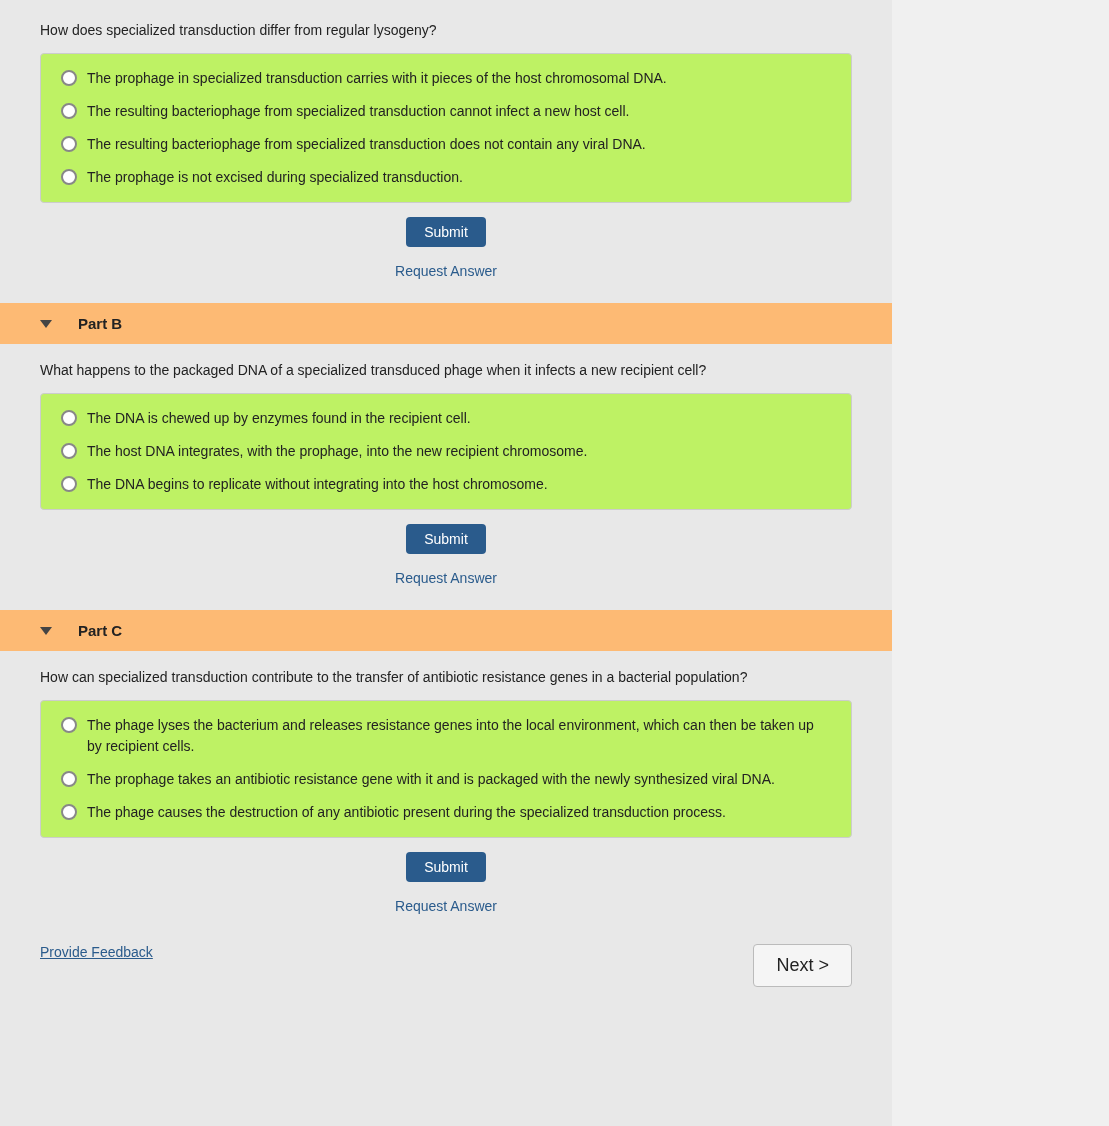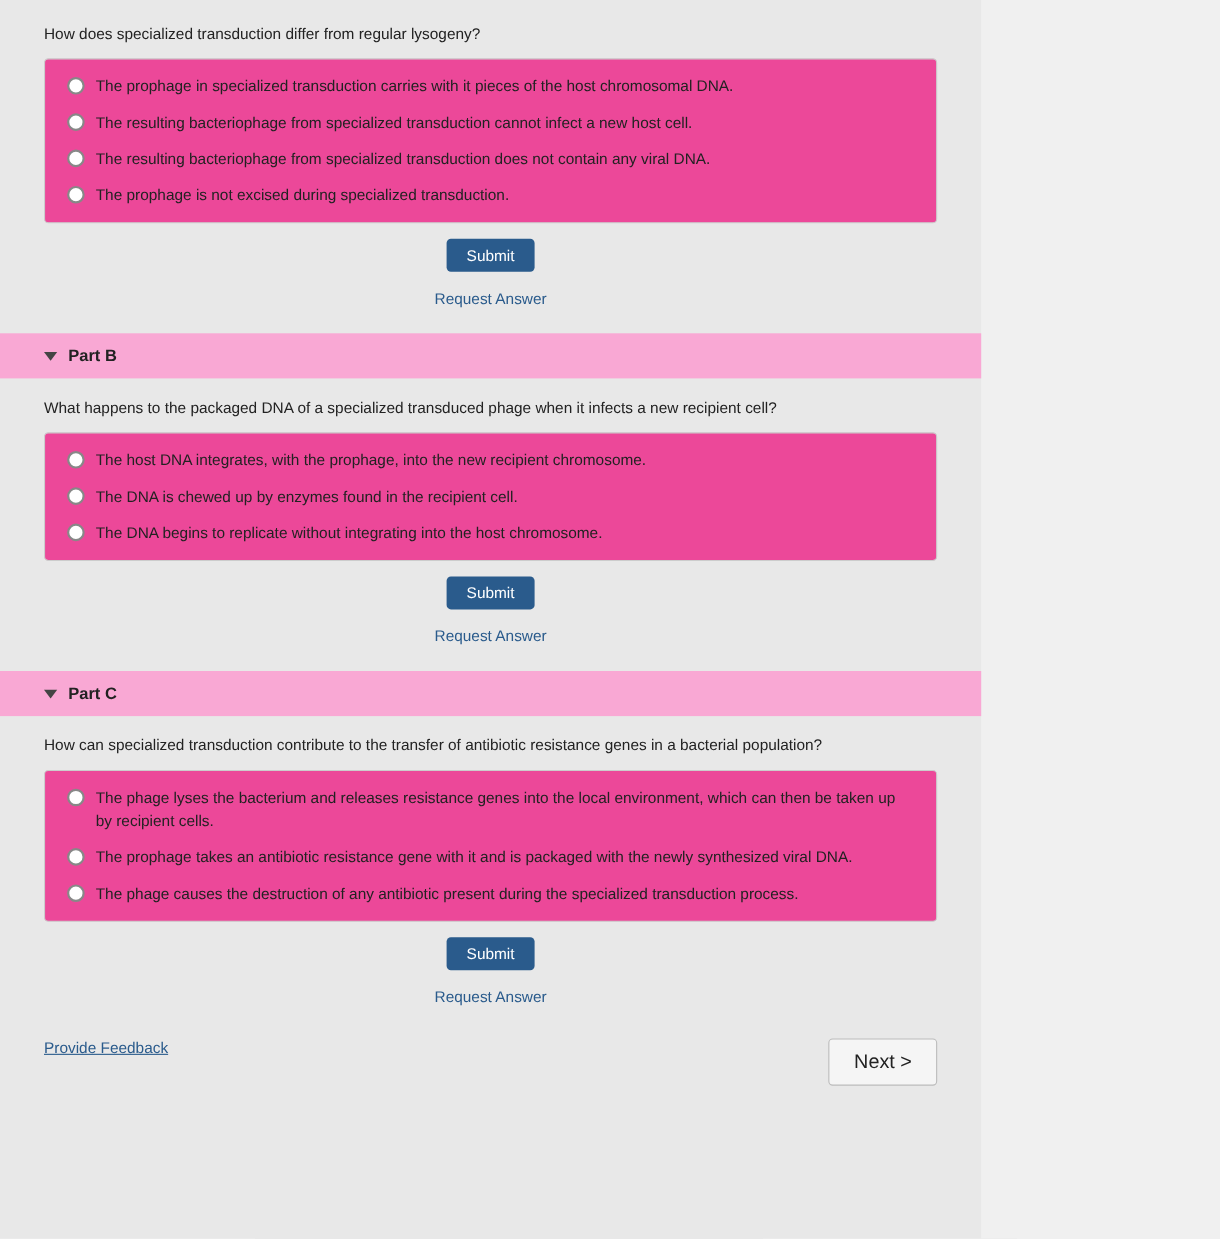--- a/index.html
+++ b/index.html
@@ -31,21 +31,21 @@
 
     .question-text {
       font-size: 14px;
       color: #222;
       margin-bottom: 12px;
       line-height: 1.5;
     }
 
     .options-box {
       border: 1px solid #ccc;
-      background-color: #ec4899;
+      background-color: #bef264;
       border-radius: 4px;
       padding: 14px 20px;
       margin-bottom: 14px;
     }
 
     .option-row {
       display: flex;
       align-items: flex-start;
       margin-bottom: 12px;
       gap: 10px;
@@ -94,22 +94,22 @@
     .request-answer-link {
       color: #2a5b8c;
       text-decoration: none;
       font-size: 14px;
       cursor: pointer;
     }
 
     .part-header {
       display: flex;
       align-items: center;
-      gap: 10px;
-      background-color: #f9a8d4;
+      gap: 26px;
+      background-color: #fdba74;
       padding: 12px 16px;
       margin-bottom: 16px;
       margin-left: -40px;
       margin-right: -40px;
       padding-left: 40px;
     }
 
     .chevron-down {
       width: 0;
       height: 0;
@@ -190,26 +190,26 @@
     <div class="chevron-down"></div>
     <span class="part-label">Part B</span>
   </div>
 
   <div class="section">
     <p class="question-text">What happens to the packaged DNA of a specialized transduced phage when it infects a new recipient cell?</p>
     <div class="options-box">
 
       <div class="option-row">
         <span class="radio-circle"></span>
+        <span class="option-text">The DNA is chewed up by enzymes found in the recipient cell.</span>
+      </div>
+
+      <div class="option-row">
+        <span class="radio-circle"></span>
         <span class="option-text">The host DNA integrates, with the prophage, into the new recipient chromosome.</span>
-      </div>
-
-      <div class="option-row">
-        <span class="radio-circle"></span>
-        <span class="option-text">The DNA is chewed up by enzymes found in the recipient cell.</span>
       </div>
 
       <div class="option-row">
         <span class="radio-circle"></span>
         <span class="option-text">The DNA begins to replicate without integrating into the host chromosome.</span>
       </div>
     </div>
     <div class="action-row">
       <button class="submit-btn">Submit</button>
       <a class="request-answer-link">Request Answer</a>

